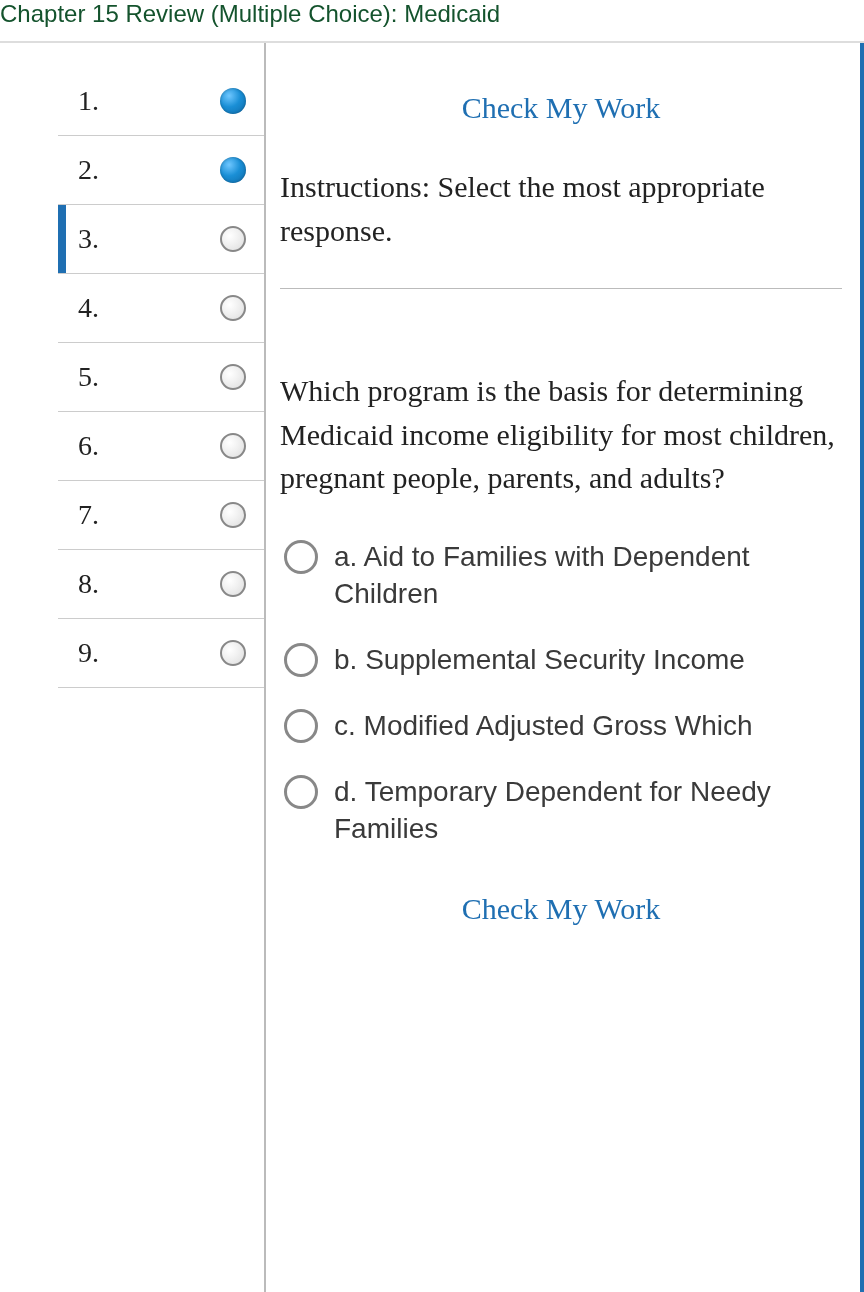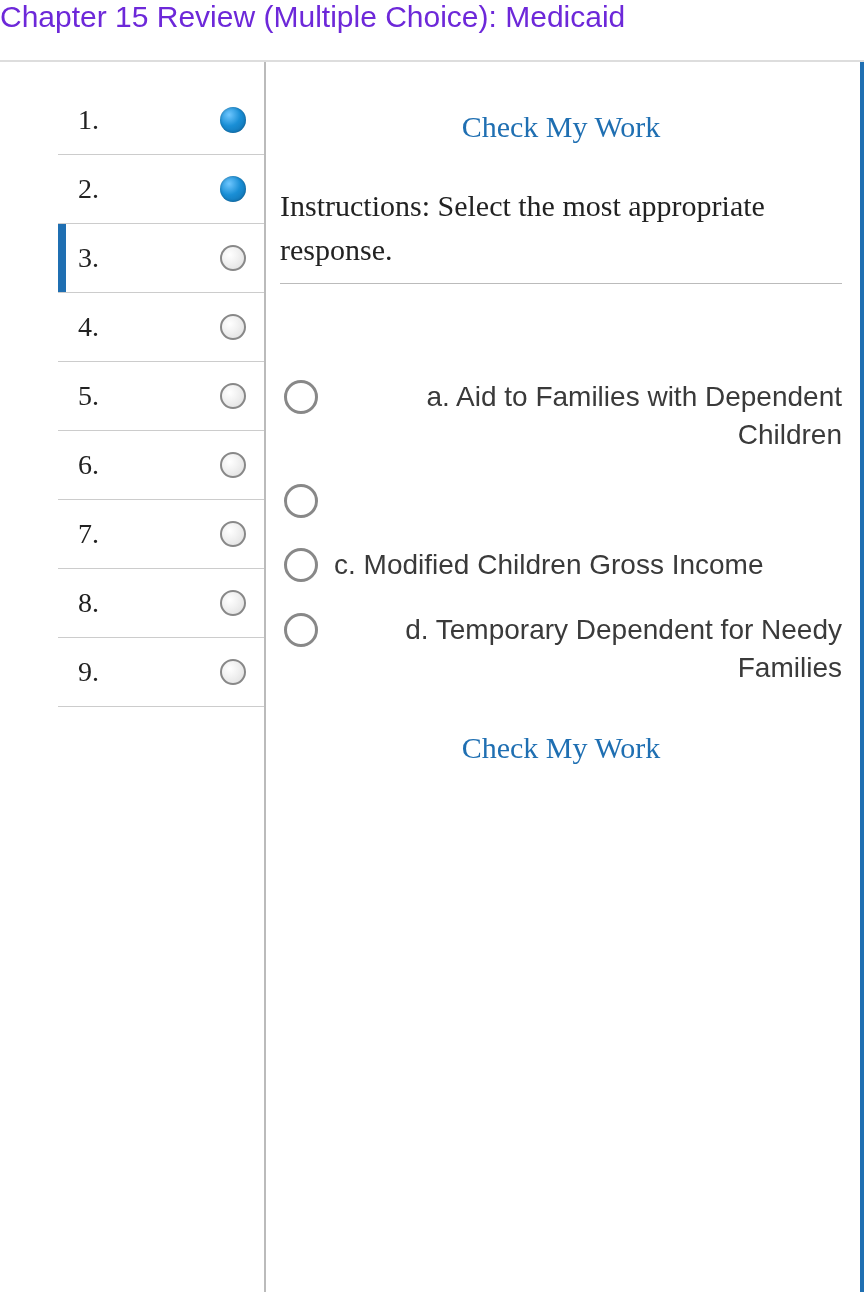--- a/index.html
+++ b/index.html
@@ -6,24 +6,24 @@
   body {
     font-family: Georgia, 'Times New Roman', serif;
     font-size: 28px;
     color: #333;
     background: #fff;
     width: 864px;
     height: 1292px;
     overflow: hidden;
   }
   .header {
-    padding: 0 10px 26px 0;
-    color: #6d28d9;
+    padding: 0 10px 13px 0;
+    color: #14532d;
     font-family: -apple-system, 'Segoe UI', Helvetica, Arial, sans-serif;
-    font-size: 30px;
+    font-size: 24px;
     border-bottom: 2px solid #ddd;
     white-space: nowrap;
   }
   .body {
     display: flex;
     height: calc(100% - 40px);
   }
   .sidebar {
     width: 266px;
     flex-shrink: 0;
@@ -75,40 +75,39 @@
     text-align: center;
     color: #1f6fb2;
     font-family: Georgia, serif;
     font-size: 30px;
     padding: 48px 0 40px;
     cursor: pointer;
   }
   .instructions {
     font-size: 30px;
     color: #222;
-    padding-bottom: 12px;
+    padding-bottom: 36px;
     border-bottom: 1px solid #bbb;
     line-height: 1.45;
   }
   .question-block {
     padding-top: 80px;
   }
   .question-text {
     font-size: 30px;
     line-height: 1.45;
     color: #222;
     margin-bottom: 24px;
   }
   .option {
     display: flex;
     align-items: flex-start;
     gap: 16px;
     padding: 14px 0;
     cursor: pointer;
-    text-align: right;
   }
   .radio {
     width: 34px;
     height: 34px;
     border-radius: 50%;
     border: 3px solid #888;
     flex-shrink: 0;
     margin-left: 4px;
     margin-top: 2px;
     background: #fff;
@@ -173,31 +172,33 @@
       <span class="status-dot"></span>
     </div>
   </div>
 
   <div class="main">
     <div class="check-top">Check My Work</div>
 
     <div class="instructions">Instructions: Select the most appropriate response.</div>
 
     <div class="question-block">
+      <div class="question-text">Which program is the basis for determining Medicaid income eligibility for most children, pregnant people, parents, and adults?</div>
 
       <div class="option">
         <span class="radio"></span>
         <span class="option-text">a. Aid to Families with Dependent Children</span>
       </div>
       <div class="option">
         <span class="radio"></span>
-      </div>
-      <div class="option">
-        <span class="radio"></span>
-        <span class="option-text">c. Modified Children Gross Income</span>
+        <span class="option-text">b. Supplemental Security Income</span>
+      </div>
+      <div class="option">
+        <span class="radio"></span>
+        <span class="option-text">c. Modified Adjusted Gross Which</span>
       </div>
       <div class="option">
         <span class="radio"></span>
         <span class="option-text">d. Temporary Dependent for Needy Families</span>
       </div>
     </div>
 
     <div class="check-bottom">Check My Work</div>
   </div>
 

